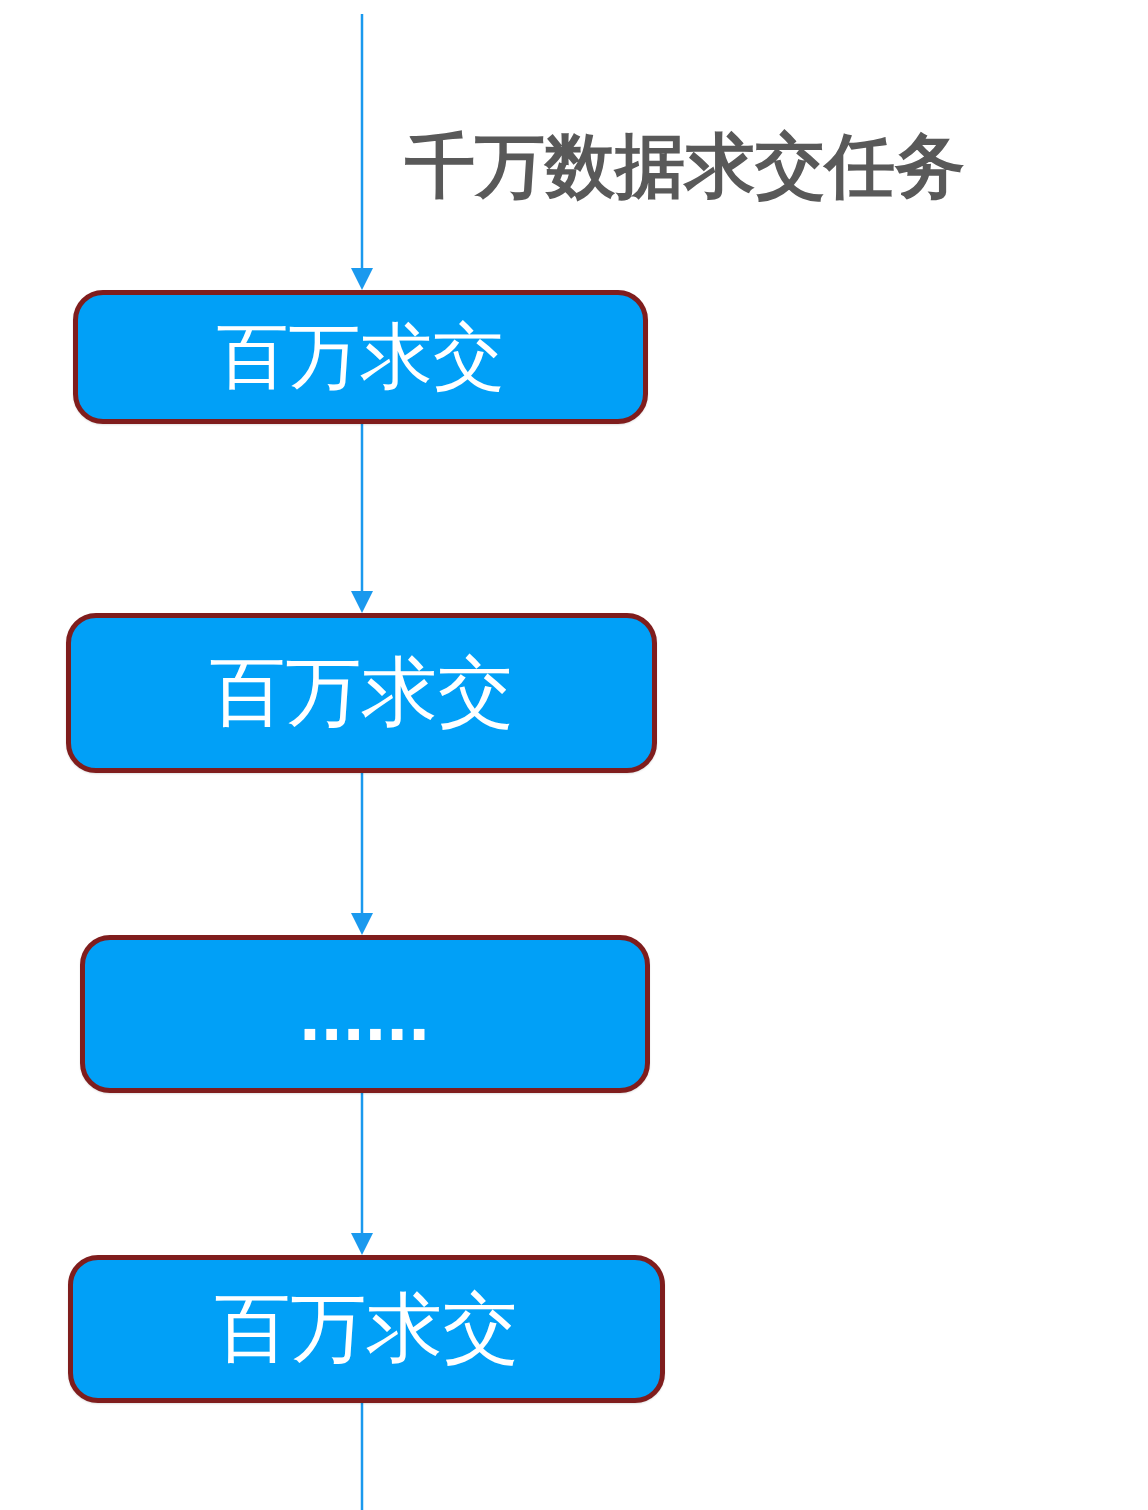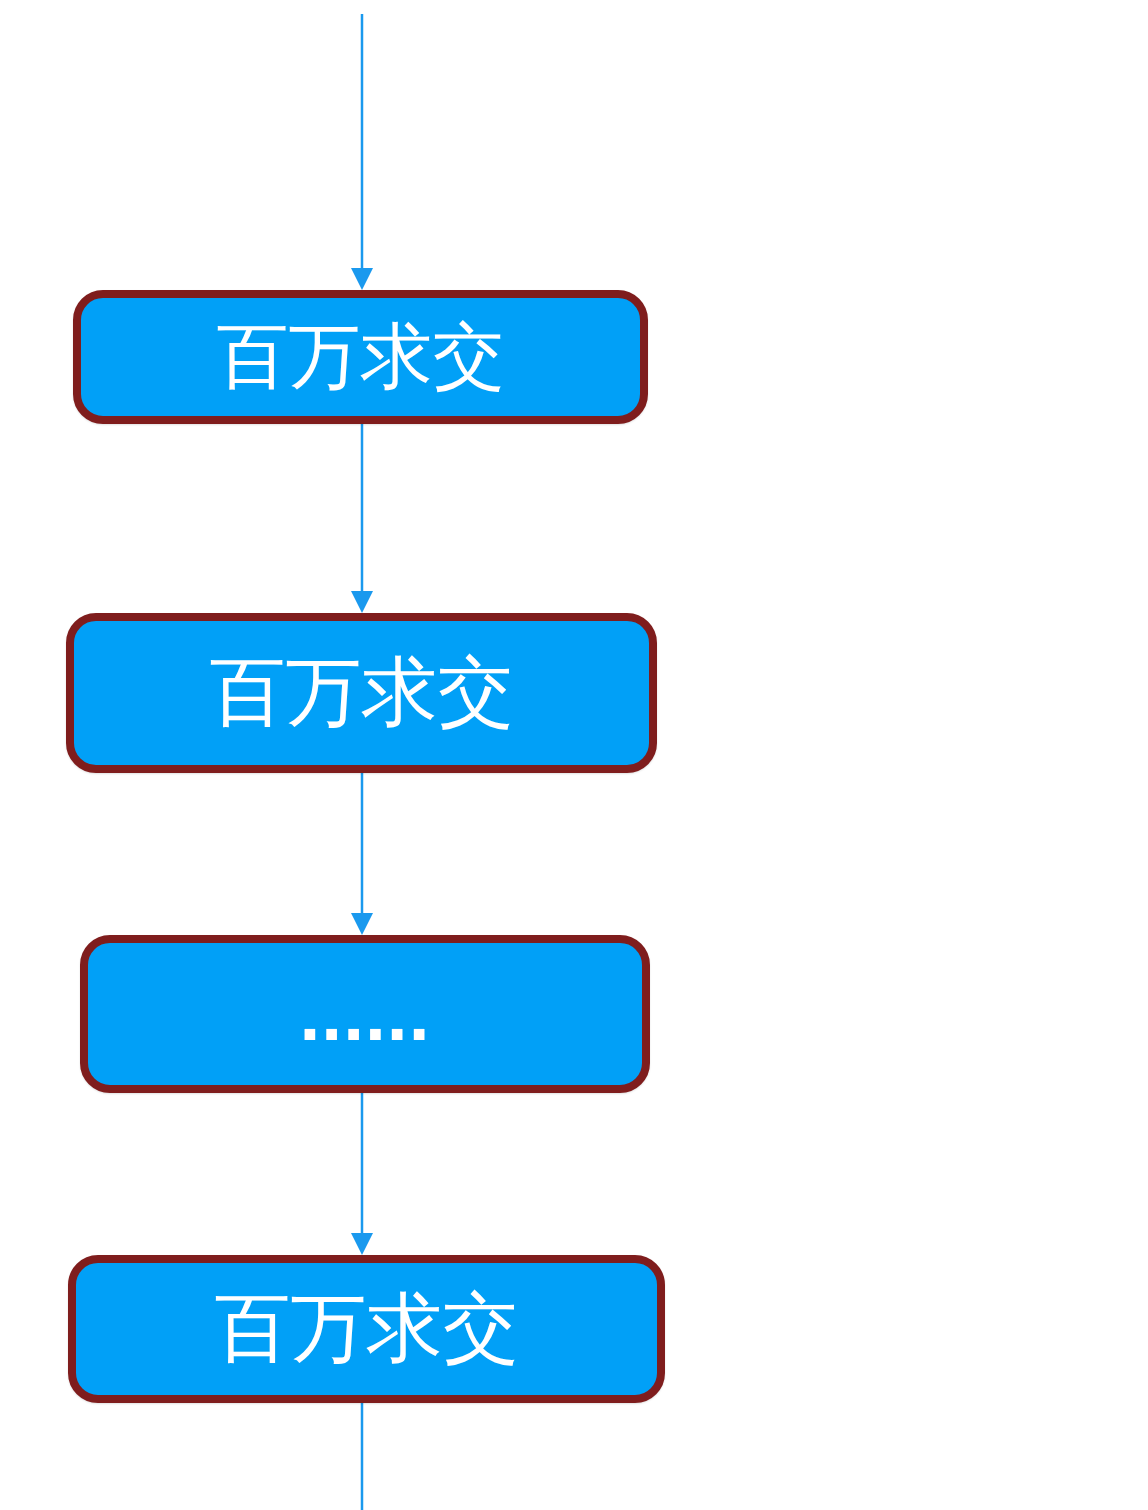--- a/index.html
+++ b/index.html
@@ -34,21 +34,21 @@
     font-size: 70px;
     font-weight: 700;
     color: #595959;
     letter-spacing: 0px;
     white-space: nowrap;
   }
   .flow-node {
     position: absolute;
     box-sizing: border-box;
     background: #01A0F7;
-    border: 8px solid #7f1d1d;
+    border: 5px solid #7f1d1d;
     border-radius: 30px;
     display: flex;
     align-items: center;
     justify-content: center;
     color: #ffffff;
     box-shadow: 0 1px 2px rgba(0,0,0,0.12);
   }
   .node-1 { left: 73px;  top: 290px;  width: 575px; height: 134px; font-size: 72px; }
   .node-2 { left: 66px;  top: 613px;  width: 591px; height: 160px; font-size: 76px; }
   .node-3 { left: 80px;  top: 935px;  width: 570px; height: 158px; font-size: 75px; font-weight: 700; letter-spacing: 1px; }
@@ -85,20 +85,21 @@
 
     <line x1="362" y1="773" x2="362" y2="914" stroke="#1A99EE" stroke-width="2.5"></line>
     <polygon points="351,913 373,913 362,935" fill="#1A99EE"></polygon>
 
     <line x1="362" y1="1093" x2="362" y2="1234" stroke="#1A99EE" stroke-width="2.5"></line>
     <polygon points="351,1233 373,1233 362,1255" fill="#1A99EE"></polygon>
 
     <line x1="362" y1="1403" x2="362" y2="1510" stroke="#1A99EE" stroke-width="2.5"></line>
   </svg>
 
+  <div class="diagram-title">千万数据求交任务</div>
 
   <div class="flow-node node-1">
     <span class="node-label">百万求交</span>
   </div>
 
   <div class="flow-node node-2">
     <span class="node-label">百万求交</span>
   </div>
 
   <div class="flow-node node-3">

